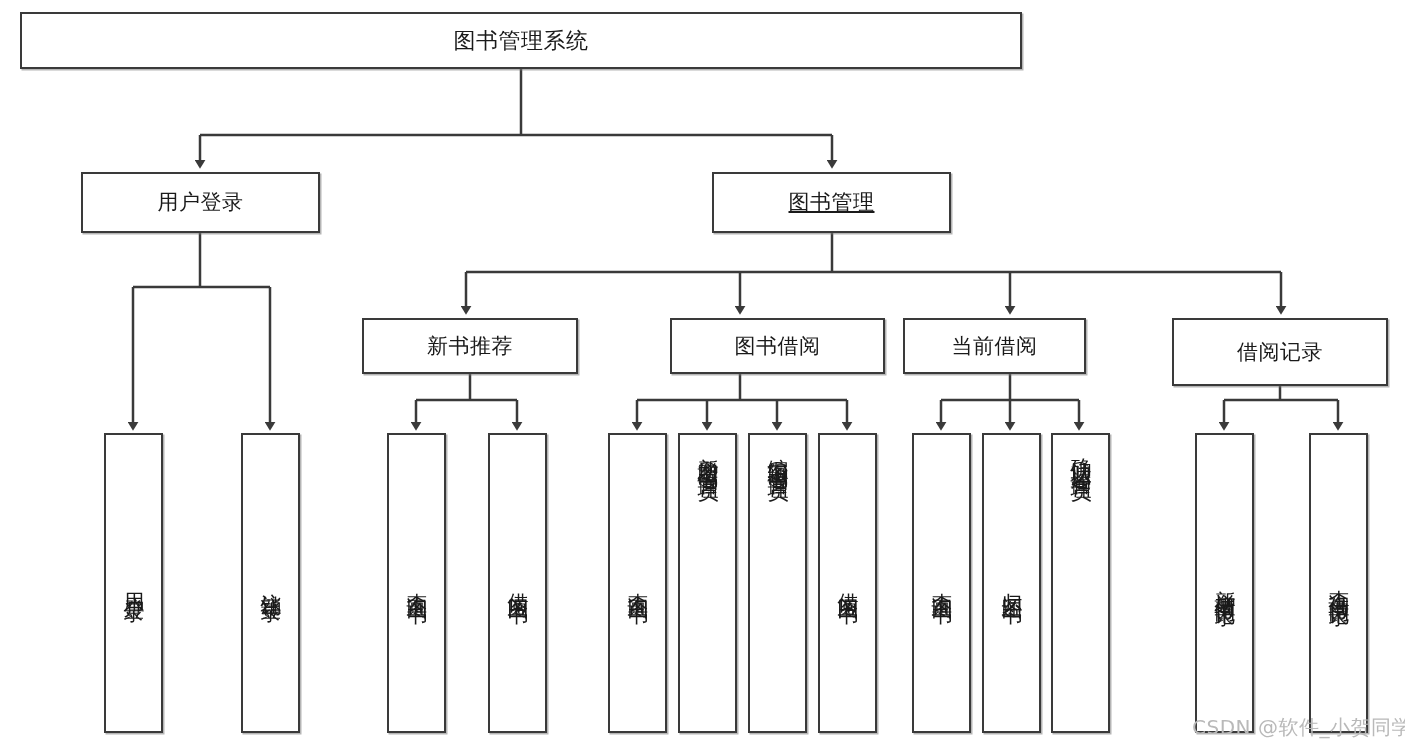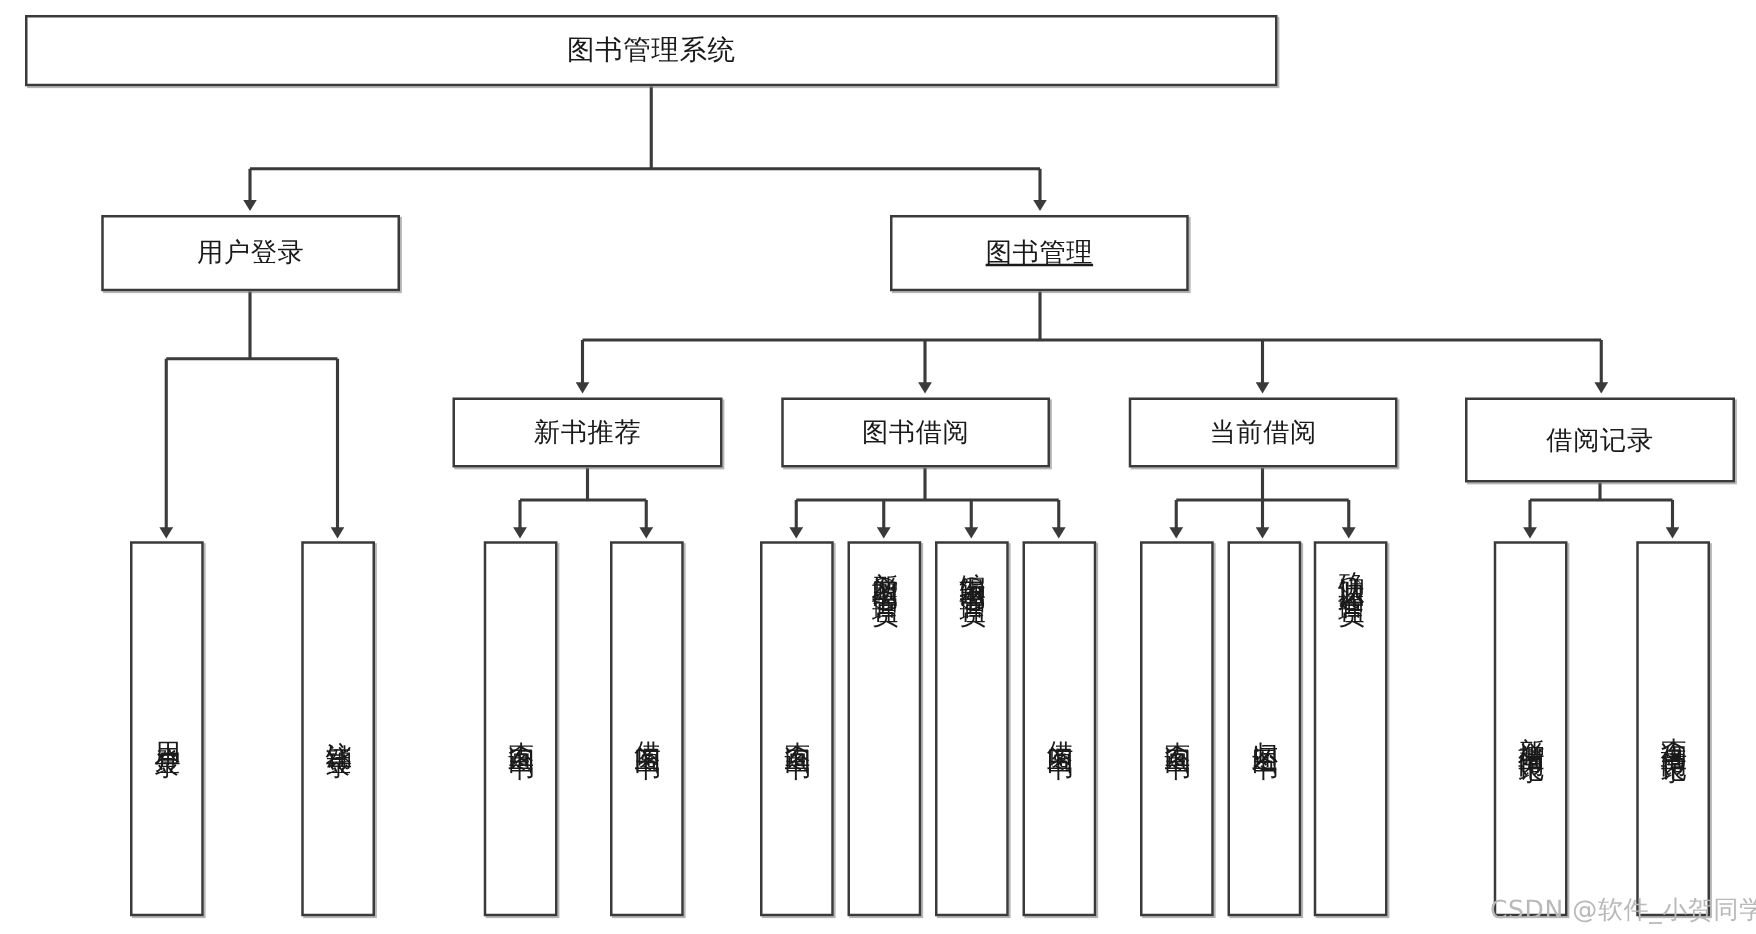--- a/index.html
+++ b/index.html
@@ -132,25 +132,25 @@
   </div>
 
   <div class="node horizontal" style="left:712px; top:172px; width:239px; height:61px;text-decoration:underline;">
     <span class="node-label">图书管理</span>
   </div>
 
   <div class="node horizontal" style="left:362px; top:318px; width:216px; height:56px;">
     <span class="node-label">新书推荐</span>
   </div>
 
-  <div class="node horizontal" style="left:625px; top:318px; width:215px; height:56px;">
+  <div class="node horizontal" style="left:670px; top:318px; width:215px; height:56px;">
     <span class="node-label">图书借阅</span>
   </div>
 
-  <div class="node horizontal" style="left:903px; top:318px; width:215px; height:56px;">
+  <div class="node horizontal" style="left:903px; top:318px; width:183px; height:56px;">
     <span class="node-label">当前借阅</span>
   </div>
 
   <div class="node horizontal" style="left:1172px; top:318px; width:216px; height:68px;">
     <span class="node-label">借阅记录</span>
   </div>
 
   <div class="node vertical" style="left:104px; top:433px; width:59px; height:300px; align-items:center; padding-top:0;">
     <span class="node-label">用户登录</span>
   </div>

